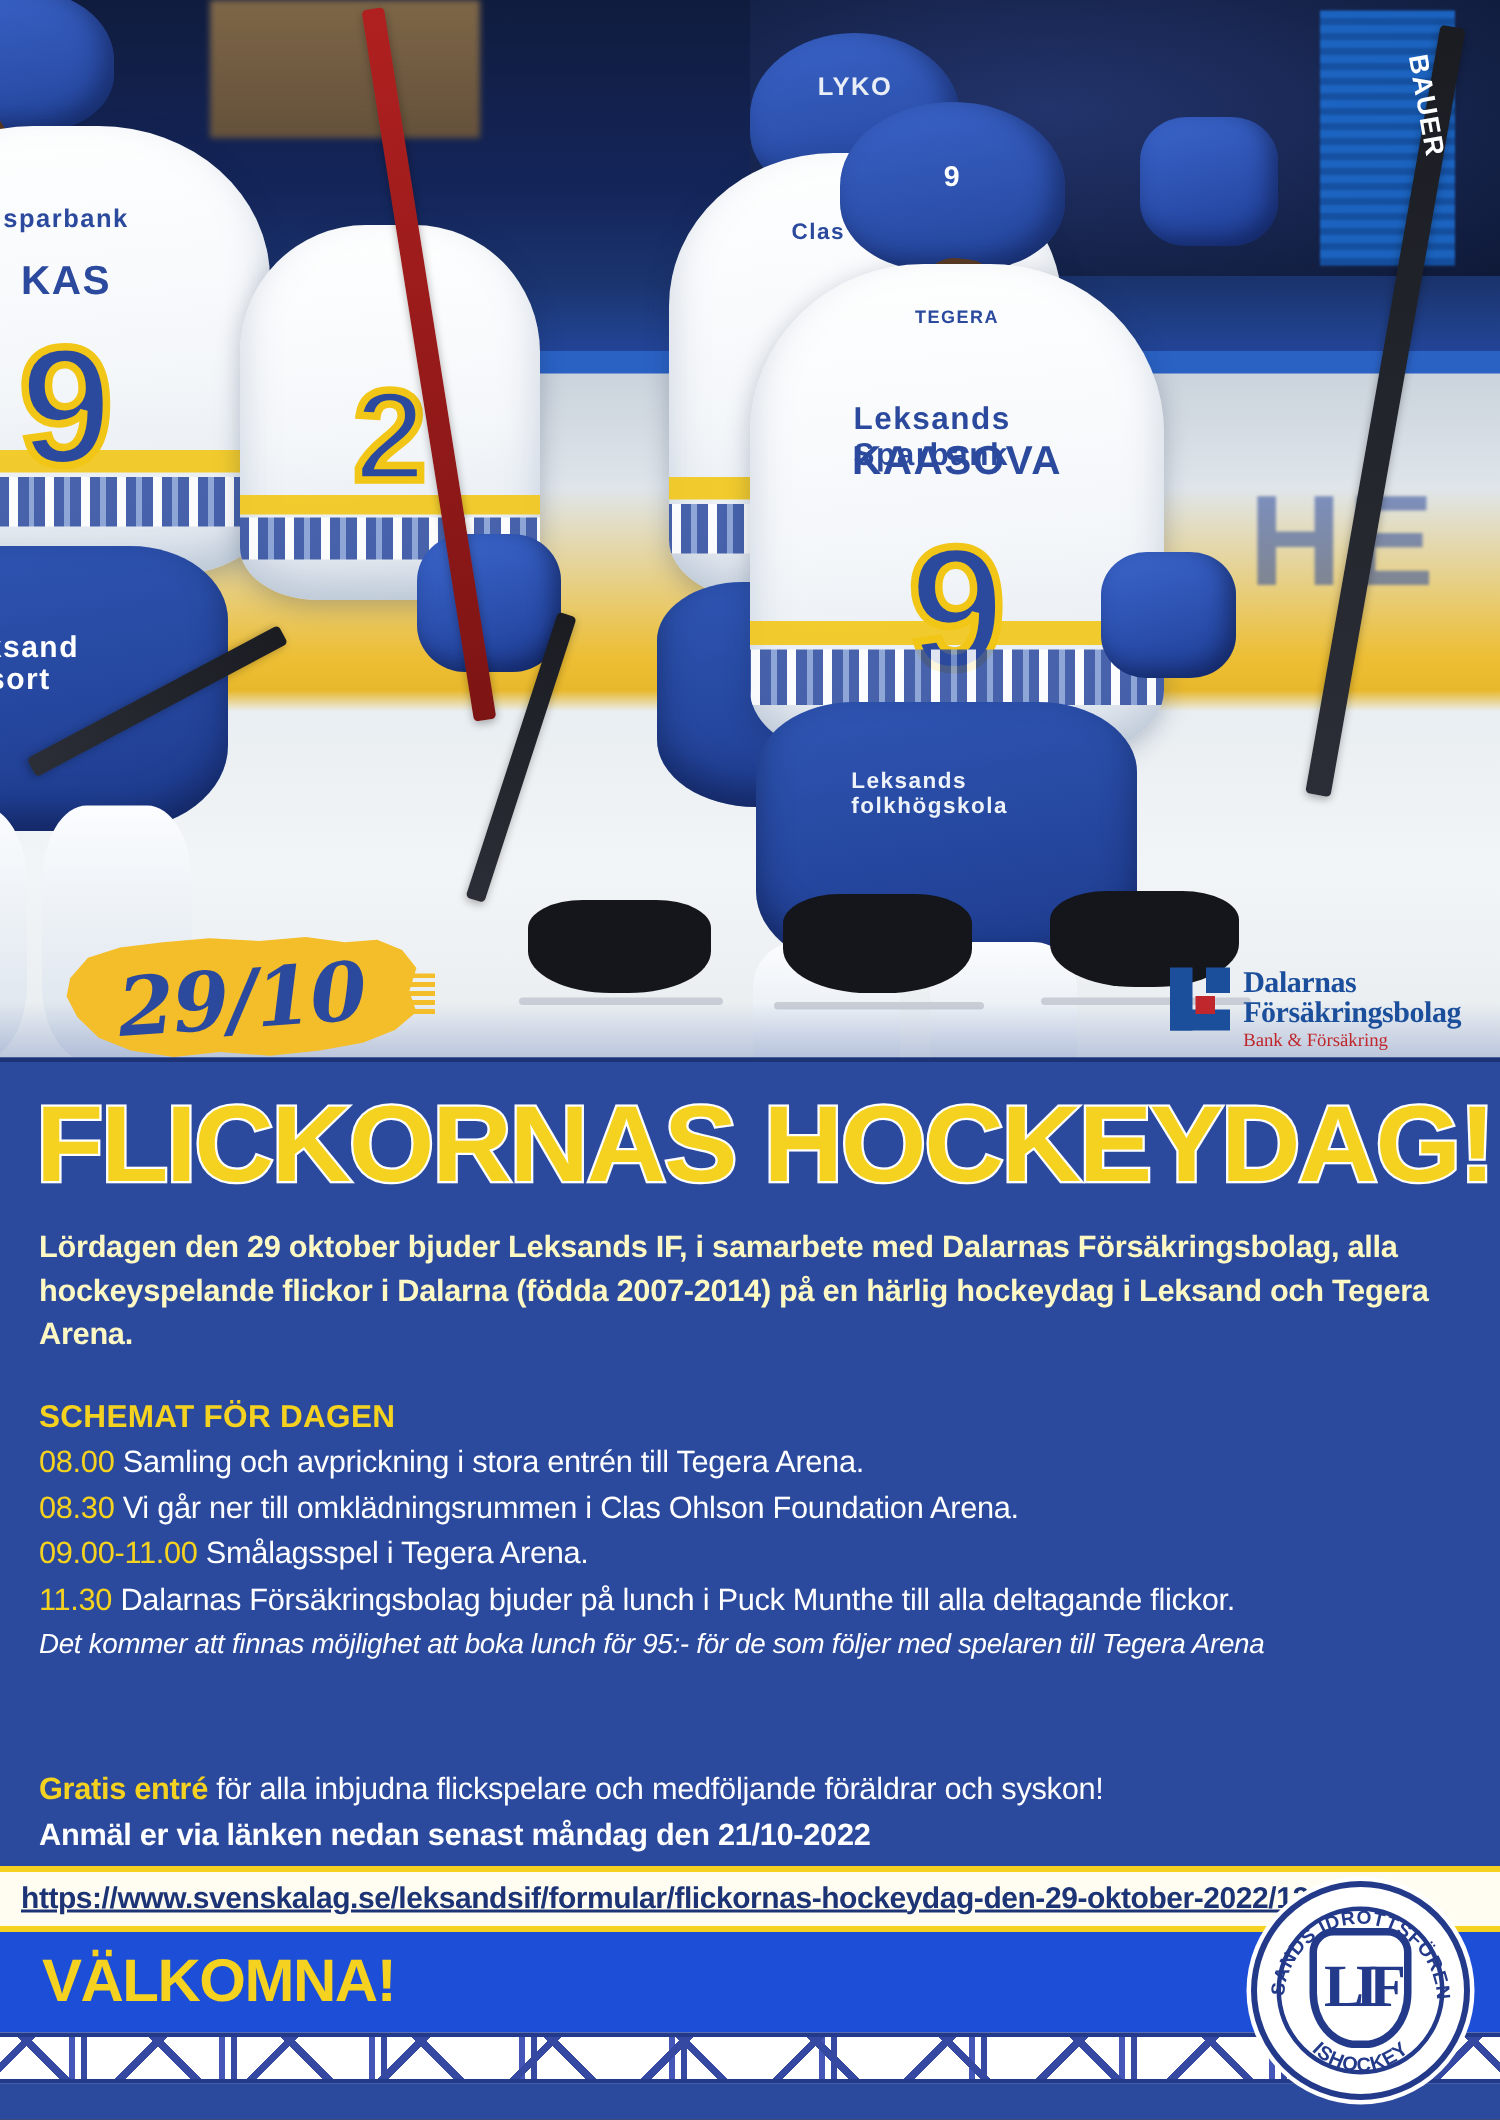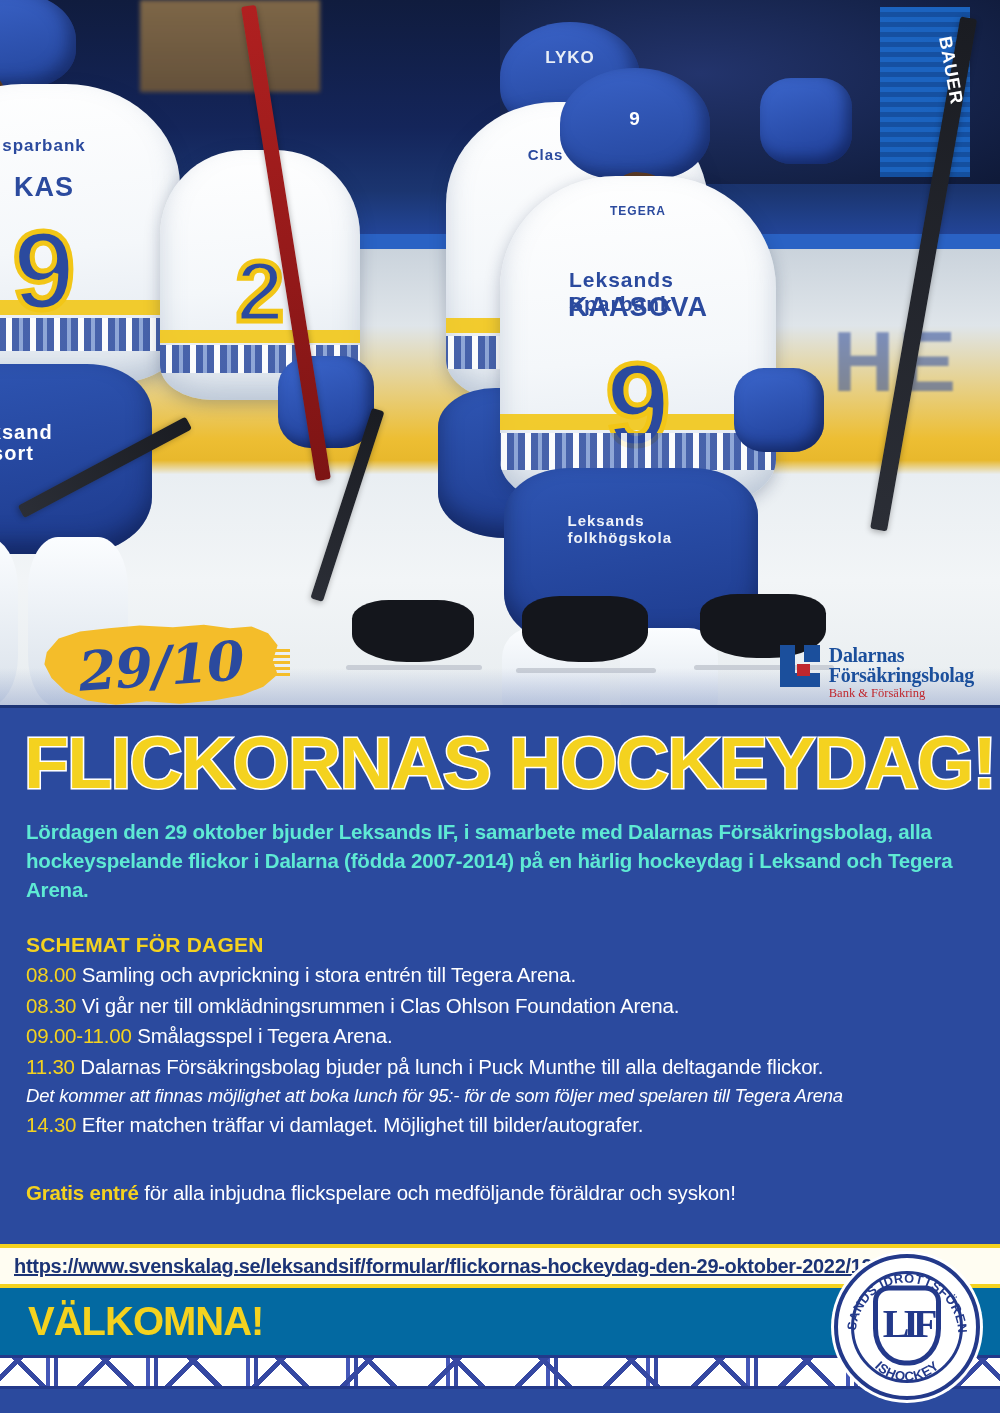--- a/index.html
+++ b/index.html
@@ -179,21 +179,21 @@
     letter-spacing:-1.5px;
     -webkit-text-stroke:3px #ffffff;
     paint-order:stroke fill;
     white-space:nowrap;
     transform:scaleX(1.02);
     transform-origin:left center;
   }
 
   .intro{
     position:absolute; left:26px; top:112px; width:930px;
-    color:#5eead4; font-weight:bold; font-size:20.5px; line-height:1.42;
+    color:#fef9c3; font-weight:bold; font-size:20.5px; line-height:1.42;
     letter-spacing:-.2px;
   }
 
   .sched-head{
     position:absolute; left:26px; top:228px;
     color:#f4d21f; font-weight:bold; font-size:21px; letter-spacing:.2px;
   }
 
   .sched{
     position:absolute; left:26px; top:255px; width:950px;
@@ -222,21 +222,21 @@
   .url{
     margin-left:14px;
     color:#1c3476; font-size:20px; font-weight:600;
     text-decoration:underline; letter-spacing:-.3px;
     white-space:nowrap;
   }
 
   
   .welcome-bar{
     position:absolute; left:0; top:1288px; width:1000px; height:67px;
-    background:#0369a1;
+    background:#1d4ed8;
     display:flex; align-items:center;
   }
   .welcome{
     margin-left:28px;
     color:#f4d21f; font-size:40px; font-weight:bold; letter-spacing:-1px;
   }
 
   
   .pattern-band{
     position:absolute; left:0; top:1355px; width:1000px; height:34px;
@@ -415,31 +415,28 @@
       </div>
       <div class="row">
         <span class="t">09.00-11.00</span>
         <span>Smålagsspel i Tegera Arena.</span>
       </div>
       <div class="row">
         <span class="t">11.30</span>
         <span>Dalarnas Försäkringsbolag bjuder på lunch i Puck Munthe till alla deltagande flickor.</span>
       </div>
       <div class="row note">Det kommer att finnas möjlighet att boka lunch för 95:- för de som följer med spelaren till Tegera Arena</div>
-      <div class="row">
-        <span class="t">14.30</span>
-        <span>Efter matchen träffar vi damlaget. Möjlighet till bilder/autografer.</span>
-      </div>
     </div>
 
     <div class="entry">
       <div>
         <span class="free">Gratis entré</span>
         <span>för alla inbjudna flickspelare och medföljande föräldrar och syskon!</span>
       </div>
+      <div class="deadline">Anmäl er via länken nedan senast måndag den 21/10-2022</div>
     </div>
   </div>
 
   <div class="url-strip">
     <a class="url" href="#">https://www.svenskalag.se/leksandsif/formular/flickornas-hockeydag-den-29-oktober-2022/12189</a>
   </div>
 
   <div class="welcome-bar">
     <div class="welcome">VÄLKOMNA!</div>
   </div>

